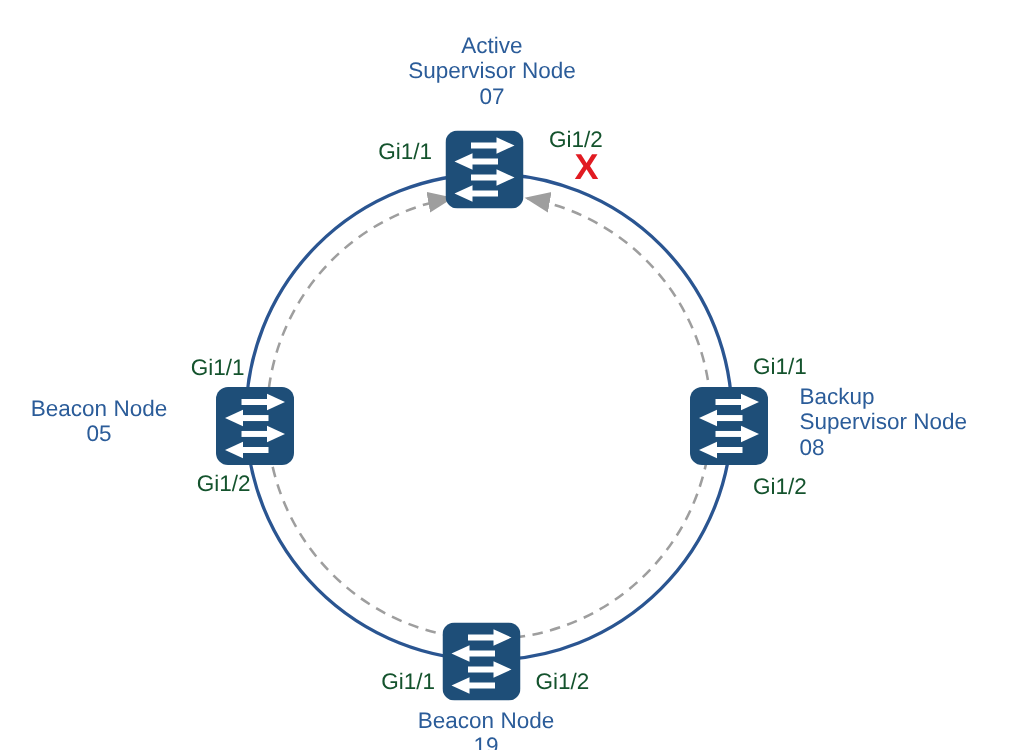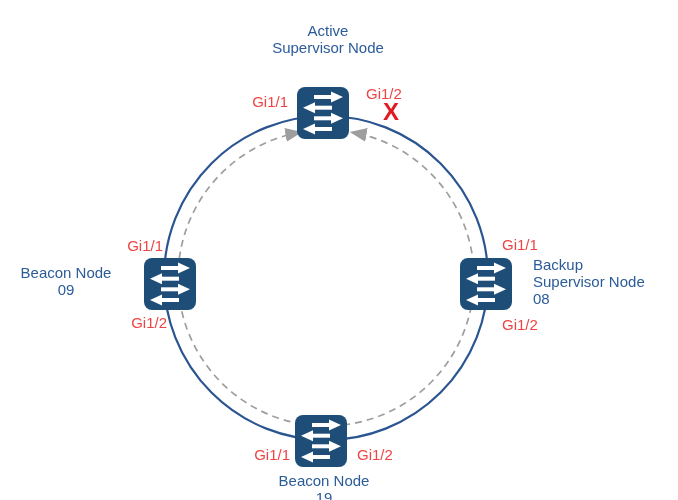--- a/index.html
+++ b/index.html
@@ -7,21 +7,21 @@
     position:relative;width:678px;height:500px;background:#ffffff;
     font-family:"Liberation Sans",sans-serif;overflow:hidden;margin-top:12px;
   }
   .ring-svg{position:absolute;left:0;top:0;width:678px;height:500px;}
   .switch{position:absolute;width:52px;height:52px;}
   .sw-top{left:297px;top:75px;}
   .sw-left{left:144px;top:246px;}
   .sw-right{left:460px;top:246px;}
   .sw-bottom{left:295px;top:403px;}
   .lbl{position:absolute;font-size:15px;line-height:17px;white-space:nowrap;}
-  .port{color:#ef4444;}
+  .port{color:#14532d;}
   .name{color:#2b5c99;}
   .name-top{left:228px;top:10px;width:200px;text-align:center;}
   .name-left{left:10px;top:252px;width:112px;text-align:center;}
   .name-right{left:533px;top:244px;width:150px;text-align:left;}
   .name-bottom{left:244px;top:460px;width:160px;text-align:center;}
   .p-top-l{left:208px;top:81px;width:80px;text-align:right;}
   .p-top-r{left:366px;top:73px;}
   .p-left-t{left:95px;top:225px;width:68px;text-align:right;}
   .p-left-b{left:99px;top:302px;width:68px;text-align:right;}
   .p-right-t{left:502px;top:224px;}
@@ -72,24 +72,25 @@
   <svg class="switch sw-right" viewBox="0 0 52 52">
       <use href="#sw"></use>
     </svg>
   <svg class="switch sw-bottom" viewBox="0 0 52 52">
       <use href="#sw"></use>
     </svg>
 
   <div class="lbl name name-top">
     <div>Active</div>
     <div>Supervisor Node</div>
+    <div>07</div>
   </div>
   <div class="lbl name name-left">
     <div>Beacon Node</div>
-    <div>09</div>
+    <div>05</div>
   </div>
   <div class="lbl name name-right">
     <div>Backup</div>
     <div>Supervisor Node</div>
     <div>08</div>
   </div>
   <div class="lbl name name-bottom">
     <div>Beacon Node</div>
     <div>19</div>
   </div>

